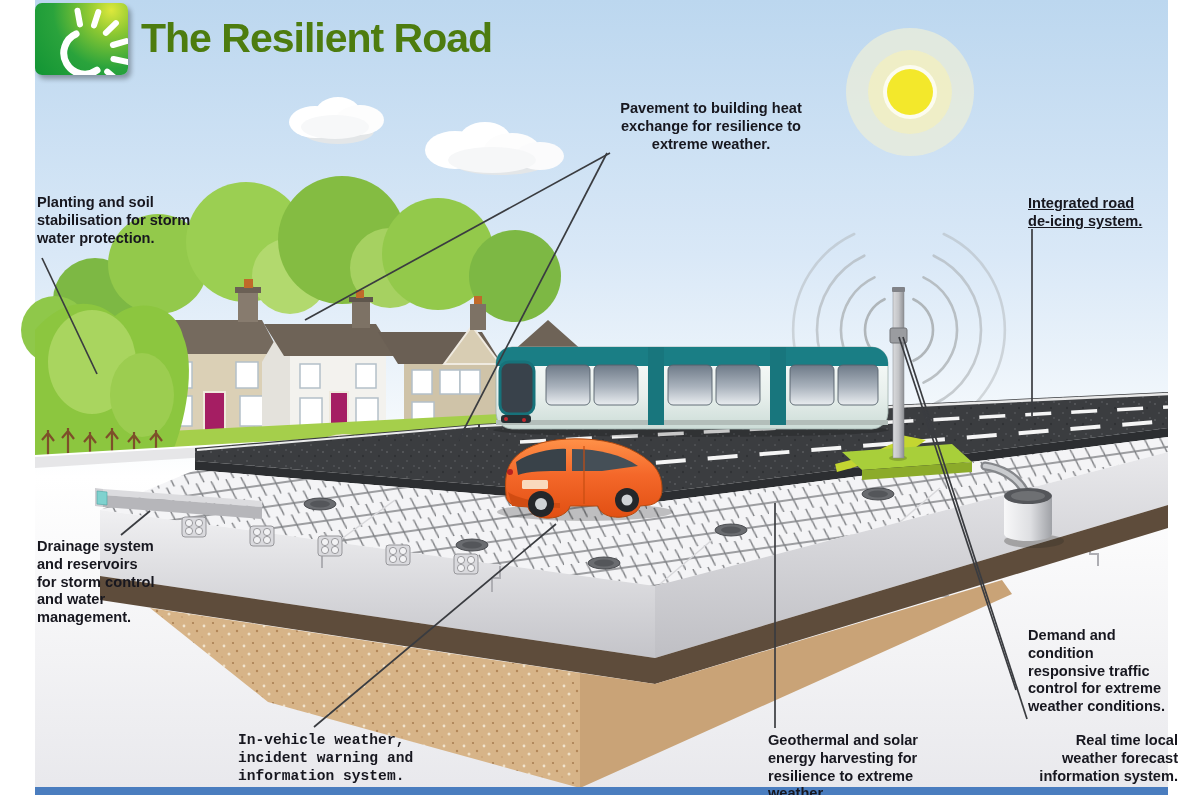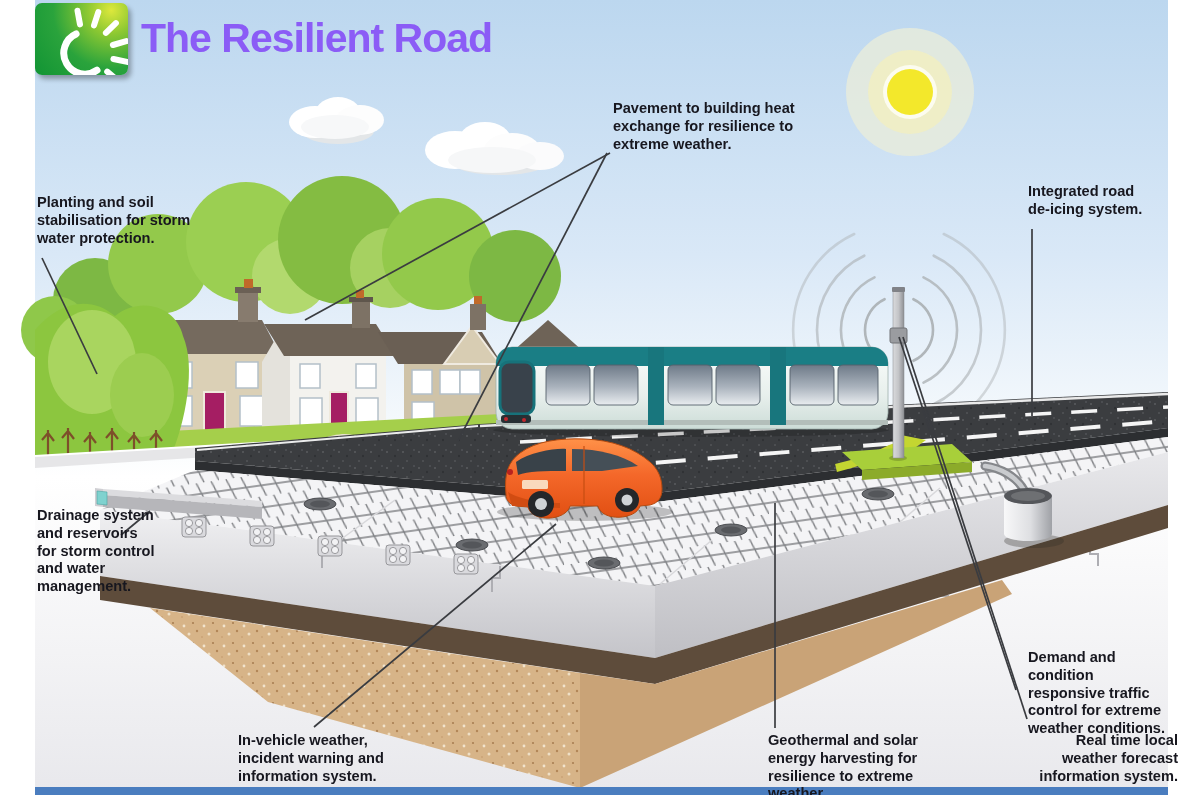--- a/index.html
+++ b/index.html
@@ -20,21 +20,21 @@
     position:absolute;left:35px;top:3px;width:93px;height:72px;
     border-radius:7px;overflow:hidden;
     background:radial-gradient(circle at 82% 10%, #dde83c 0%, #8cc832 24%, #2aa33c 58%, #119434 100%);
     box-shadow:3px 4px 5px rgba(0,0,0,.32);
     z-index:6;
   }
   #page-title{
     position:absolute;left:141px;top:16px;
     font:700 41px/1.1 "Liberation Sans",sans-serif;
     letter-spacing:-1px;
-    color:#8b5cf6;
+    color:#4d7c0f;
     z-index:6;
   }
 </style>
 </head>
 <body>
 
 <svg id="scene-svg" width="1200" height="795" viewBox="0 0 1200 795">
   <defs>
     <linearGradient id="skyG" x1="0" y1="0" x2="0" y2="1">
       <stop offset="0" stop-color="#bcd7ef"></stop>
@@ -402,40 +402,40 @@
         <line x1="77.9" y1="42.0" x2="91.3" y2="38.1"></line>
         <line x1="78.4" y1="56.0" x2="92.1" y2="58.9"></line>
         <line x1="72.2" y1="68.6" x2="82.9" y2="77.6"></line>
       </g>
     </g>
   </svg>
 </div>
 
 <div id="page-title">The Resilient Road</div>
 
-<div class="label" style="left:613px;top:100px;width:196px;">Pavement to building heat
+<div class="label" style="left:613px;top:100px;width:196px;text-align:center;">Pavement to building heat
 exchange for resilience to
 extreme weather.</div>
 <div class="label" style="left:37px;top:194px;width:170px;">Planting and soil
 stabilisation for storm
 water protection.</div>
-<div class="label" style="left:1028px;top:183px;width:140px;">Integrated road
+<div class="label" style="left:1028px;top:195px;width:140px;text-decoration:underline;">Integrated road
 de-icing system.</div>
-<div class="label" style="left:37px;top:507px;width:140px;">Drainage system
+<div class="label" style="left:37px;top:538px;width:140px;">Drainage system
 and reservoirs
 for storm control
 and water
 management.</div>
-<div class="label" style="left:238px;top:732px;width:180px;">In-vehicle weather,
+<div class="label" style="left:238px;top:732px;width:180px;font-family:Liberation Mono, monospace;">In-vehicle weather,
 incident warning and
 information system.</div>
 <div class="label" style="left:768px;top:732px;width:185px;">Geothermal and solar
 energy harvesting for
 resilience to extreme
 weather.</div>
-<div class="label" style="left:1028px;top:649px;width:150px;">Demand and
+<div class="label" style="left:1028px;top:627px;width:150px;">Demand and
 condition
 responsive traffic
 control for extreme
 weather conditions.</div>
 <div class="label" style="left:1028px;top:732px;width:150px;text-align:right;">Real time local
 weather forecast
 information system.</div>
 
 </body></html>

